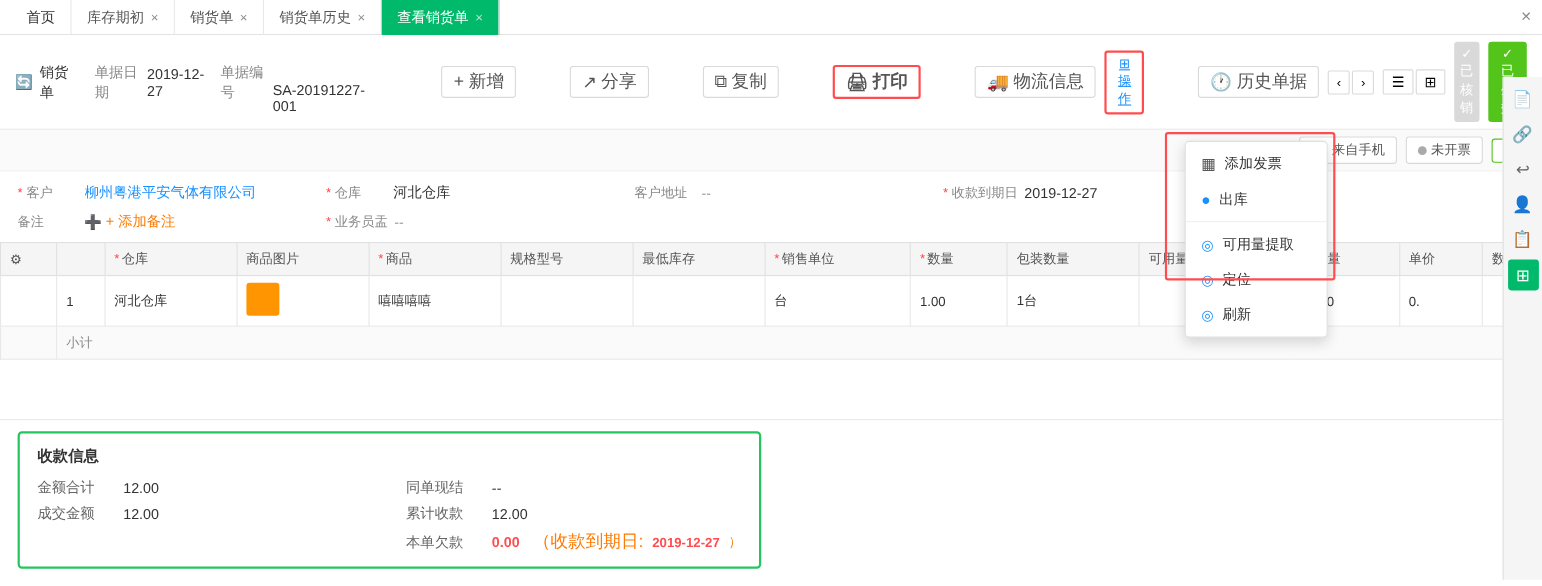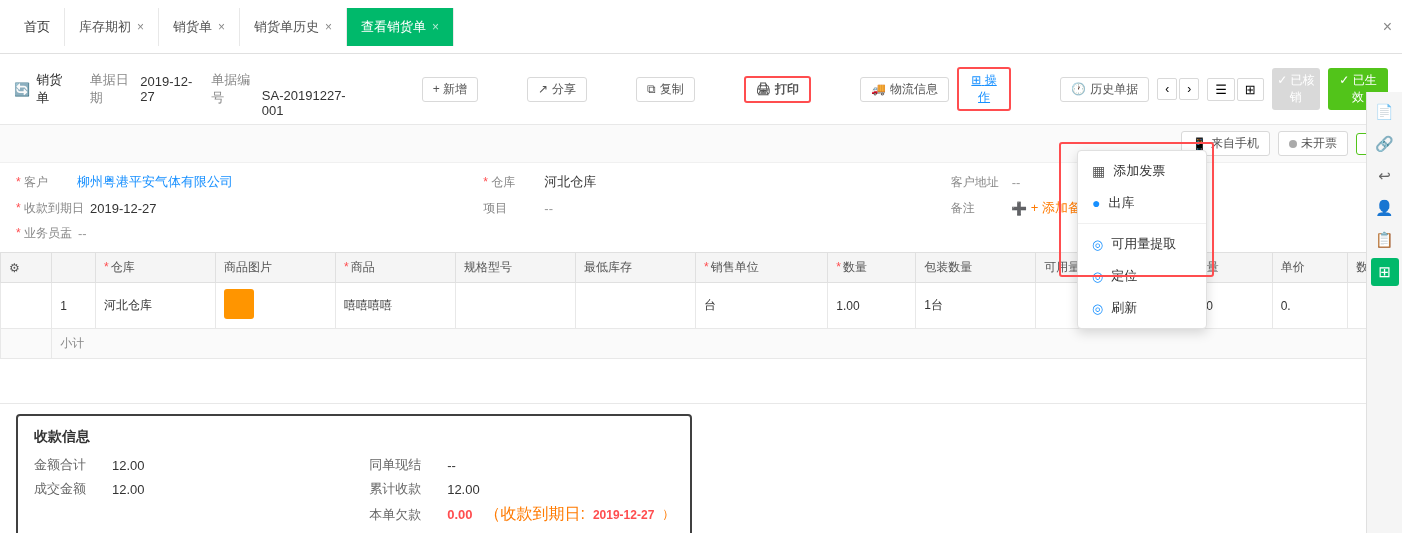--- a/index.html
+++ b/index.html
@@ -2,21 +2,21 @@
 <html><head>
   <meta charset="utf-8">
   <style>
     * { box-sizing: border-box; margin: 0; padding: 0; }
     body { font-family: 'Microsoft YaHei', Arial, sans-serif; font-size: 13px; background: #f0f2f5; color: #333; }
 
     
     .tab-bar {
       display: flex; align-items: center; background: #fff;
       border-bottom: 1px solid #e0e0e0; padding: 0 10px;
-      height: 54px; position: relative;
+      height: 32px; position: relative;
     }
     .tab-item {
       display: flex; align-items: center; padding: 0 14px; height: 38px;
       cursor: pointer; font-size: 13px; color: #555; border-right: 1px solid #e8e8e8;
       white-space: nowrap;
     }
     .tab-item.active {
       background: #00b96b; color: #fff; font-weight: 500;
     }
     .tab-item .close-icon { margin-left: 6px; font-size: 12px; cursor: pointer; opacity: 0.7; }
@@ -35,21 +35,21 @@
     }
     .doc-title { display: flex; align-items: center; gap: 6px; font-size: 13px; color: #555; }
     .doc-meta { display: flex; align-items: center; gap: 0; font-size: 13px; color: #555; }
     .doc-meta span { color: #333; }
     .doc-actions {
       margin-left: auto; display: flex; align-items: center; gap: 8px;
     }
     .btn-action {
       display: flex; align-items: center; gap: 4px;
       padding: 3px 10px; border: 1px solid #d9d9d9; border-radius: 3px;
-      background: #fff; cursor: pointer; font-size: 12px; color: #555;
+      background: #fff; cursor: pointer; font-size: 16px; color: #555;
       white-space: nowrap;
       margin-left: 41px;
     }
     .btn-action.highlighted { border: 2px solid #ff4d4f; font-weight: bold; }
     .btn-green { background: #52c41a; color: #fff; border: none; padding: 4px 10px; border-radius: 3px; cursor: pointer; font-size: 12px; }
     .btn-gray { background: #d9d9d9; color: #fff; border: none; padding: 4px 4px; border-radius: 3px; cursor: pointer; font-size: 12px; }
     .nav-arrows { display: flex; gap: 2px; }
     .nav-arrow { border: 1px solid #d9d9d9; background: #fff; padding: 3px 7px; cursor: pointer; font-size: 12px; border-radius: 2px; }
     .view-icons { display: flex; gap: 2px; }
     .view-icon { border: 1px solid #d9d9d9; background: #fff; padding: 3px 7px; cursor: pointer; font-size: 13px; border-radius: 2px; }
@@ -63,21 +63,21 @@
     .btn-toolbar {
       display: flex; align-items: center; gap: 4px;
       padding: 3px 10px; border: 1px solid #d9d9d9; border-radius: 3px;
       background: #fff; cursor: pointer; font-size: 12px; color: #555;
     }
     .btn-toolbar .dot { width: 8px; height: 8px; border-radius: 50%; display: inline-block; }
     .dot-gray { background: #aaa; }
 
     
     .form-area {
-      padding: 10px 16px; display: grid; grid-template-columns: 1fr 1fr 1fr;
+      padding: 10px 16px; display: grid; grid-template-columns: 1fr 1fr 1fr 1fr 1fr;
       gap: 8px 32px; background: #fff;
     }
     .form-row { display: flex; align-items: center; gap: 6px; }
     .form-label { color: #888; font-size: 12px; white-space: nowrap; min-width: 55px; }
     .form-label.required::before { content: '* '; color: #ff4d4f; }
     .form-value { color: #333; font-size: 13px; }
     .form-value.link { color: #1890ff; cursor: pointer; }
     .form-value.dash { color: #999; }
 
     
@@ -95,21 +95,21 @@
       padding: 6px 8px; border: 1px solid #e8e8e8; color: #333;
       white-space: nowrap; background: #fff;
     }
     .data-table tr.subtotal td { background: #fafafa; color: #888; font-size: 12px; }
     .gear-col { text-align: center; }
     .product-img { width: 30px; height: 30px; background: #ff9500; border-radius: 3px; display: inline-block; }
 
     
     .bottom-section { display: flex; padding: 10px 16px; border-top: 1px solid #e8e8e8; background: #fff; }
     .payment-info {
-      border: 2px solid #404040; border-radius: 4px; padding: 12px 16px;
+      border: 2px solid #22c55e; border-radius: 4px; padding: 12px 16px;
       min-width: 480px; background: #fff;
     }
     .payment-title { font-size: 14px; font-weight: bold; color: #333; margin-bottom: 10px; }
     .payment-grid { display: grid; grid-template-columns: 1fr 1fr; gap: 6px 30px; }
     .payment-row { display: flex; align-items: center; gap: 8px; font-size: 13px; }
     .payment-label { color: #666; min-width: 70px; }
     .payment-value { color: #333; }
     .payment-value.red { color: #ff4d4f; font-weight: bold; }
     .payment-value.orange { color: #ff7a00; }
 

